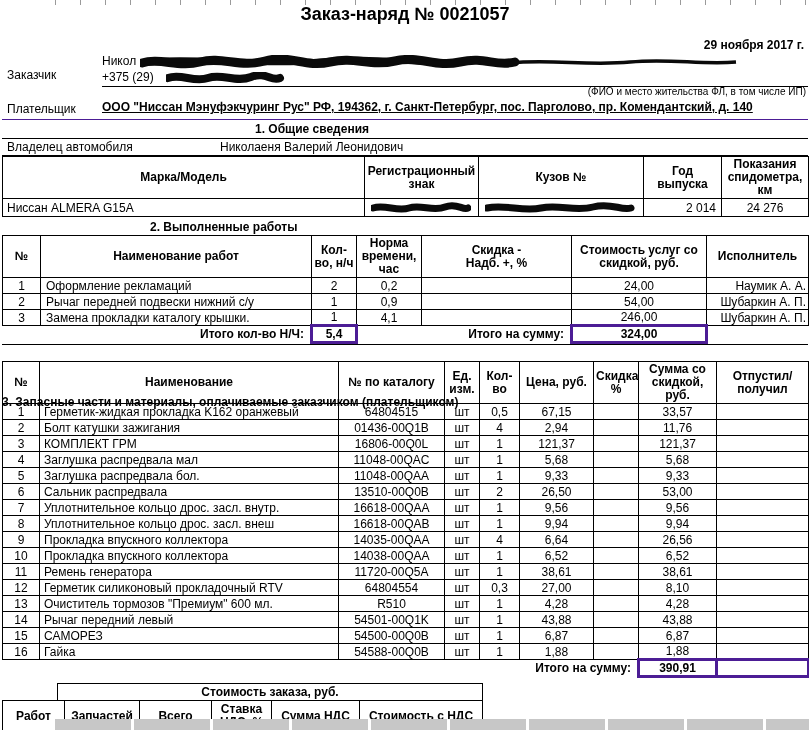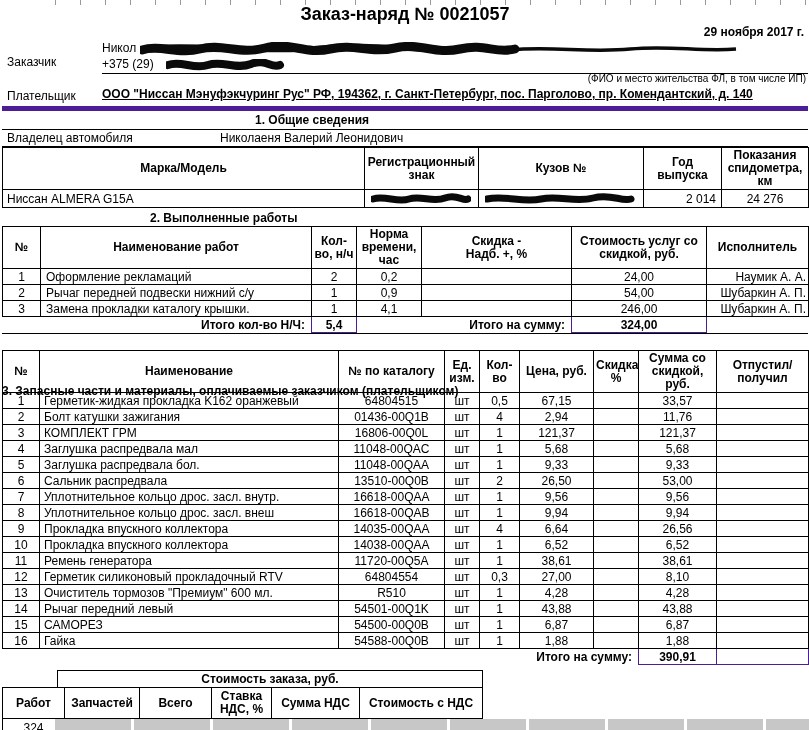--- a/index.html
+++ b/index.html
@@ -8,37 +8,37 @@
     background:#ffffff;
     font-family:"Liberation Sans", sans-serif;
     font-size:12px; color:#000; overflow:hidden;
   }
   .page { position:relative; width:809px; height:730px; padding:0 1px 0 2px; }
 
   .top-ticks { position:absolute; top:0; left:55px; right:2px; height:5px;
     background:repeating-linear-gradient(90deg,#9a9a9a 0 1px,transparent 1px 25px); }
 
   .title { text-align:center; font-size:18px; font-weight:bold; padding-top:4px; }
-  .date  { text-align:right; font-weight:bold; padding-right:4px; line-height:14px; }
+  .date  { text-align:right; font-weight:bold; padding-right:4px; line-height:14px;margin-top:13px; }
 
   .field-row { display:flex;align-items:center; }
   .field-label { width:100px; padding-left:5px; }
   .customer-row { margin-top:2px; }
   .customer-row .field-label { padding-top:9px; }
   .customer-value { flex:1; border-bottom:1px solid #000; }
   .cust-line { height:16px; position:relative; white-space:nowrap; line-height:15px; }
   .scribble { position:absolute; }
   .caption { text-align:right; font-size:10px; line-height:10px; padding-right:2px; }
 
   .payer-row { margin-top:2px; }
   .payer-row .field-label { padding-top:2px; }
   .payer-value { flex:1; max-width:692px; font-weight:bold; text-decoration:underline; line-height:17px; }
 
   .section-band { font-weight:bold; line-height:16px; }
-  .band1 { border-top:5px solid #4c1d95; border-bottom:1px solid #000; margin-top:3px; padding:1px 0; }
+  .band1 { border-top:1px solid #4c1d95; border-bottom:1px solid #000; margin-top:3px; padding:1px 0; }
   .band1 .inner { display:block; width:620px; text-align:center; }
   .band2 { padding-left:148px; padding-top:2px; height:18px; }
   .band3 { border-top:1px solid #000; padding-top:1px; height:17px; }
   .band3 .inner { display:block; width:760px; text-align:left;margin-top:48px; }
 
   .owner-row { border-bottom:1px solid #000; height:17px; }
   .owner-row .field-label { width:218px; }
   .owner-name { flex:1; line-height:16px; }
 
   table { border-collapse:collapse; table-layout:fixed; width:806px; }
@@ -55,21 +55,21 @@
   .works-table thead th { height:40px; }
   .works-table tbody tr { height:16px; }
   .works-table tbody td:nth-child(2) { text-align:left; padding-left:5px; }
   .works-table tbody td:nth-child(7) { text-align:right; padding-left:0; }
 
   .parts-table thead th { height:30px; }
   .parts-table tbody tr { height:16px; }
   .parts-table tbody td:nth-child(2) { text-align:left; padding-left:4px; }
 
   tfoot td { border:none; font-weight:bold; height:16px; }
-  tfoot td.boxed { border:1px solid #4c1d95; }
+  tfoot td.boxed { border:3px solid #4c1d95; }
   tfoot td.lr { text-align:right; padding-right:6px; }
 
   .summary-title { margin:5px 0 0 55px; width:426px; border:1px solid #000;
     text-align:center; font-weight:bold; height:18px; line-height:16px; }
   .summary-table { width:481px; margin-top:-1px; }
   .summary-table th { height:31px; }
   .summary-table td { height:18px; }
 
   .stamp { position:absolute; left:562px; top:726px; }
 

